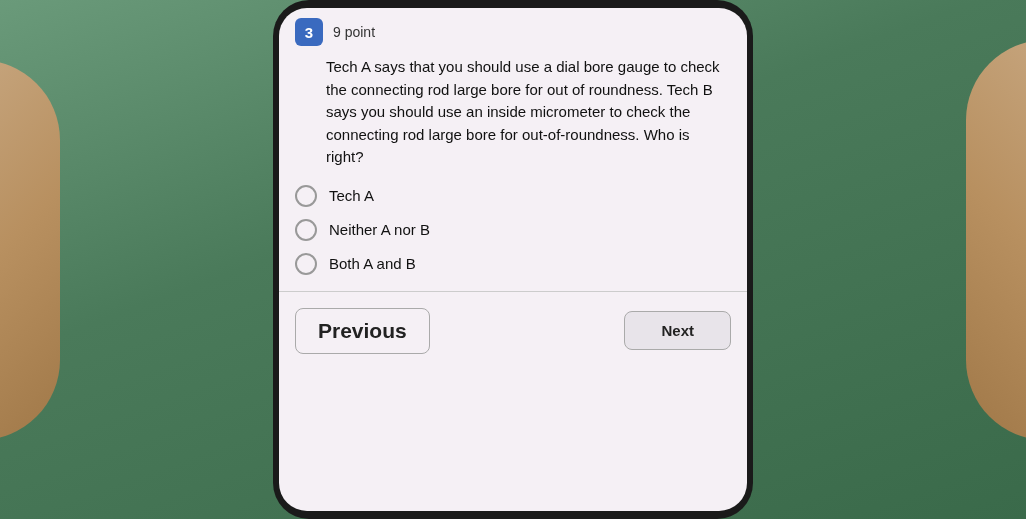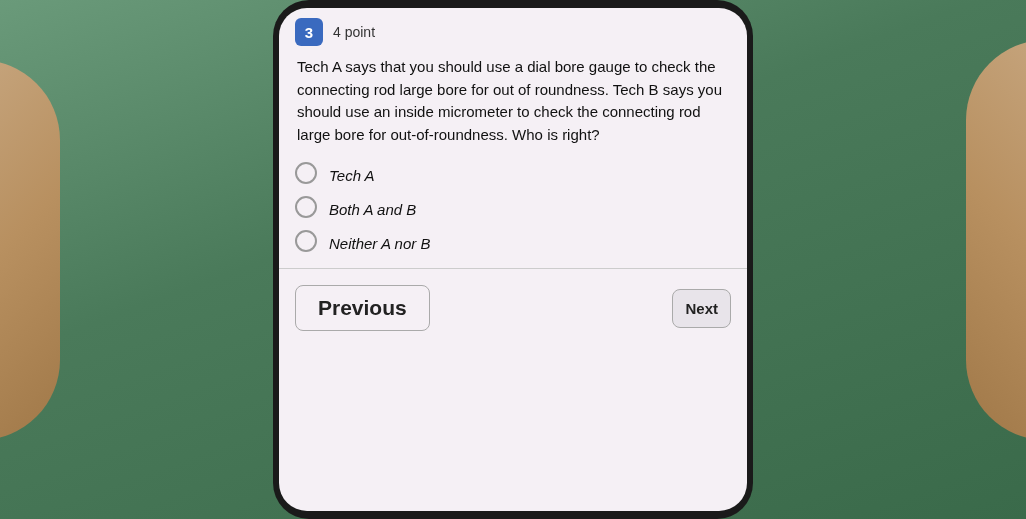--- a/index.html
+++ b/index.html
@@ -61,35 +61,35 @@
       font-size: 14px;
       color: #333;
     }
 
     .question-body {
       padding: 4px 18px 10px 18px;
       font-size: 15px;
       line-height: 1.5;
       color: #111;
       font-weight: 500;
+      margin-left: 29px;
     }
 
     .options-list {
       padding: 6px 16px 10px 16px;
       display: flex;
       flex-direction: column;
       gap: 12px;
     }
 
     .option-item {
       display: flex;
-      align-items: flex-end;
+      align-items: center;
       gap: 12px;
       cursor: pointer;
-      font-style: italic;
     }
 
     .radio-circle {
       width: 22px;
       height: 22px;
       border: 2px solid #999;
       border-radius: 50%;
       flex-shrink: 0;
       background: transparent;
     }
@@ -121,21 +121,21 @@
       font-size: 21px;
       font-weight: 600;
       color: #222;
       cursor: pointer;
     }
 
     .btn-next {
       background: #e8e4ea;
       border: 1.5px solid #aaa;
       border-radius: 8px;
-      padding: 10px 12px;
+      padding: 10px 36px;
       font-size: 15px;
       font-weight: 600;
       color: #222;
       cursor: pointer;
     }
 
     .hands-left {
       position: absolute;
       left: -60px;
       top: 60px;
@@ -180,41 +180,41 @@
 
   <div class="hands-left"></div>
 
   <div class="hands-right"></div>
 
   <div class="phone-frame">
     <div class="screen">
 
       <div class="question-header">
         <div class="question-number-badge">3</div>
-        <span class="question-points">4 point</span>
+        <span class="question-points">9 point</span>
       </div>
 
       <div class="question-body">Tech A says that you should use a dial bore gauge to check the connecting rod large bore for out of roundness. Tech B says you should use an inside micrometer to check the connecting rod large bore for out-of-roundness. Who is right?</div>
 
       <div class="options-list">
 
         <div class="option-item">
           <div class="radio-circle"></div>
           <span class="option-label">Tech A</span>
         </div>
 
 
         <div class="option-item">
           <div class="radio-circle"></div>
-          <span class="option-label">Both A and B</span>
+          <span class="option-label">Neither A nor B</span>
         </div>
 
         <div class="option-item">
           <div class="radio-circle"></div>
-          <span class="option-label">Neither A nor B</span>
+          <span class="option-label">Both A and B</span>
         </div>
 
       </div>
 
       <div class="divider"></div>
 
       <div class="nav-buttons">
         <button class="btn-previous">Previous</button>
         <button class="btn-next">Next</button>
       </div>

